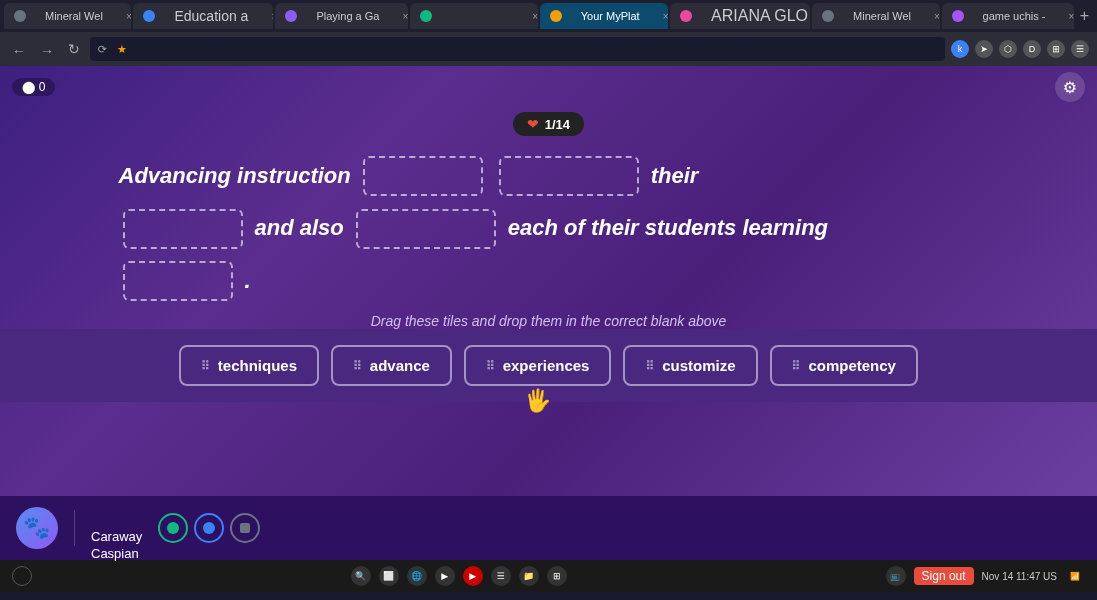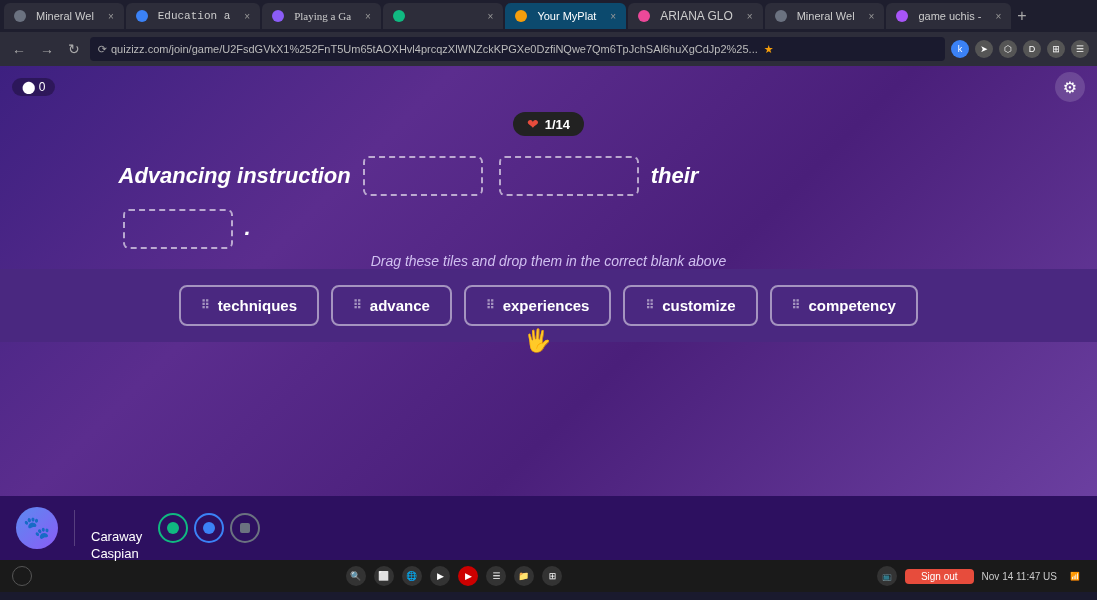--- a/index.html
+++ b/index.html
@@ -29,21 +29,21 @@
       align-items: center;
       height: 26px;
       padding: 0 10px;
       border-radius: 6px 6px 0 0;
       font-size: 11px;
       color: #ccc;
       background: #2d2d3a;
       max-width: 140px;
       overflow: hidden;
       white-space: nowrap;
-      gap: 10px;
+      gap: 19px;
       cursor: pointer;
     }
     .tab.active {
       background: #0c4a6e;
       color: #fff;
     }
     .tab-close {
       margin-left: 4px;
       font-size: 10px;
       color: #999;
@@ -198,20 +198,21 @@
       flex-wrap: wrap;
       gap: 8px;
       width: 100%;
     }
 
     
     .drag-instruction {
       color: #d0c0f0;
       font-size: 14px;
       font-style: italic;
+      margin-top: 8px;
       text-align: center;
     }
 
     
     .tiles-area {
       background: #4a2880;
       width: 100%;
       padding: 16px 0;
       display: flex;
       justify-content: center;
@@ -345,22 +346,22 @@
       justify-content: center;
       font-size: 9px;
       color: #fff;
       cursor: pointer;
     }
     .sign-out-btn {
       background: #e74c3c;
       border: none;
       border-radius: 4px;
       color: #fff;
-      font-size: 10px;
-      padding: 2px 16px;
+      font-size: 12px;
+      padding: 2px 8px;
       cursor: pointer;
     }
     .cursor-hand {
       position: absolute;
       font-size: 24px;
       pointer-events: none;
     }
   </style>
 </head>
 <body>
@@ -368,41 +369,41 @@
 <div class="browser-chrome">
 
   <div class="tab-bar">
     <div class="tab">
       <div class="tab-icon" style="background:#6b7280;"></div>
       <span style="font-size:11px;color:#ccc;">Mineral Wel</span>
       <span class="tab-close">×</span>
     </div>
     <div class="tab">
       <div class="tab-icon" style="background:#3b82f6;"></div>
-      <span style="font-size:11px;color:#ccc;font-family:Liberation Mono, monospace;">Education a</span>
+      <span style="font-size:14px;color:#ccc;">Education a</span>
       <span class="tab-close">×</span>
     </div>
     <div class="tab">
       <div class="tab-icon" style="background:#8b5cf6;"></div>
-      <span style="font-size:11px;color:#ccc;font-family:Liberation Serif, serif;">Playing a Ga</span>
+      <span style="font-size:11px;color:#ccc;">Playing a Ga</span>
       <span class="tab-close">×</span>
     </div>
     <div class="tab">
       <div class="tab-icon" style="background:#10b981;"></div>
       <span style="font-size:11px;color:#ccc;margin-top:46px;">MyPlate Pla</span>
       <span class="tab-close">×</span>
     </div>
     <div class="tab active">
       <div class="tab-icon" style="background:#f59e0b;"></div>
       <span style="font-size:11px;color:#fff;">Your MyPlat</span>
       <span class="tab-close">×</span>
     </div>
     <div class="tab">
       <div class="tab-icon" style="background:#ec4899;"></div>
-      <span style="font-size:12px;color:#ccc;">ARIANA GLO</span>
+      <span style="font-size:16px;color:#ccc;">ARIANA GLO</span>
       <span class="tab-close">×</span>
     </div>
     <div class="tab">
       <div class="tab-icon" style="background:#6b7280;"></div>
       <span style="font-size:11px;color:#ccc;">Mineral Wel</span>
       <span class="tab-close">×</span>
     </div>
     <div class="tab">
       <div class="tab-icon" style="background:#a855f7;"></div>
       <span style="font-size:11px;color:#ccc;">game uchis -</span>
@@ -410,21 +411,20 @@
     </div>
     <div class="nav-btn" style="color:#aaa;font-size:16px;">+</div>
   </div>
 
   <div class="address-bar-row">
     <span class="nav-btn">←</span>
     <span class="nav-btn">→</span>
     <span class="nav-btn">↻</span>
     <div class="address-bar">
       <span style="color:#aaa;margin-right:4px;">⟳</span>
-      <span style="font-size:11px;color:#bbb;">quizizz.com/join/game/U2FsdGVkX1%252FnT5Um65tAOXHvl4prcqzXlWNZckKPGXe0DzfiNQwe7Qm6TpJchSAl6huXgCdJp2%25...</span>
       <span style="margin-left:6px;color:#f59e0b;">★</span>
     </div>
     <div class="browser-icons">
       <div class="browser-icon" style="background:#3b82f6;">k</div>
       <div class="browser-icon" style="background:#555;">➤</div>
       <div class="browser-icon" style="background:#555;">⬡</div>
       <div class="browser-icon" style="background:#555;">D</div>
       <div class="browser-icon" style="background:#555;">⊞</div>
       <div class="browser-icon" style="background:#555;">☰</div>
     </div>
@@ -449,20 +449,26 @@
 
   <div class="question-area">
 
     <div class="question-line">
       <span class="question-text">Advancing instruction</span>
       <div class="blank-box"></div>
       <div class="blank-box wide"></div>
       <span class="question-text">their</span>
     </div>
 
+    <div class="question-line" style="margin-top:-4px;">
+      <div class="blank-box"></div>
+      <span class="question-text">and also</span>
+      <div class="blank-box wide"></div>
+      <span class="question-text">each of their students learning</span>
+    </div>
 
     <div class="question-line" style="margin-top:-4px;">
       <div class="blank-box medium"></div>
       <span class="question-text">.</span>
     </div>
   </div>
 
   <div class="drag-instruction">Drag these tiles and drop them in the correct blank above</div>
 
   <div class="tiles-area">

